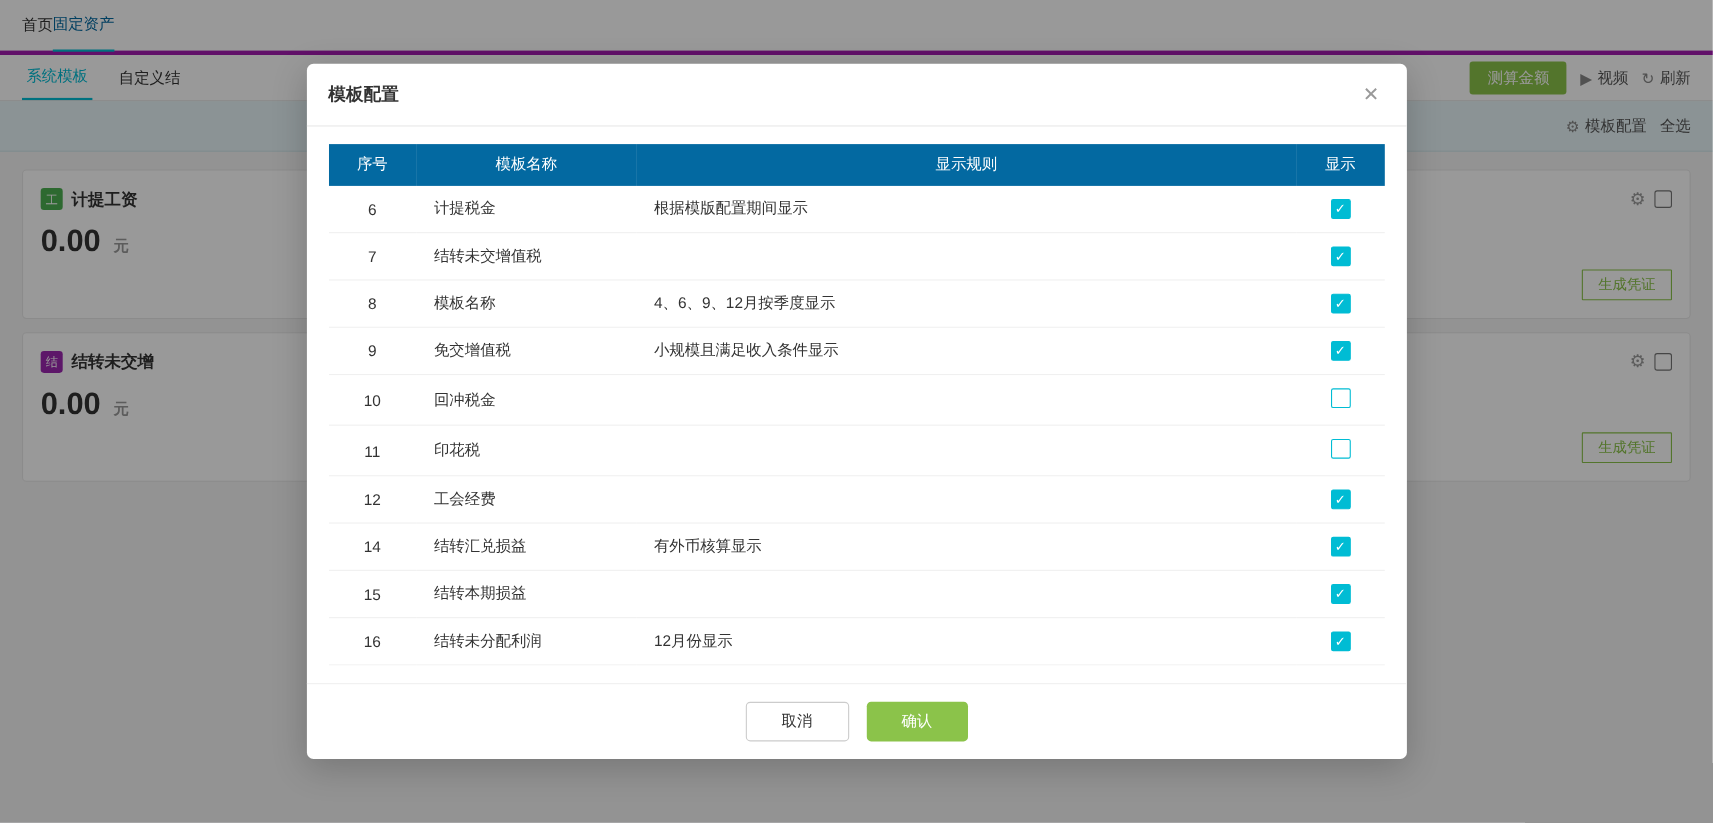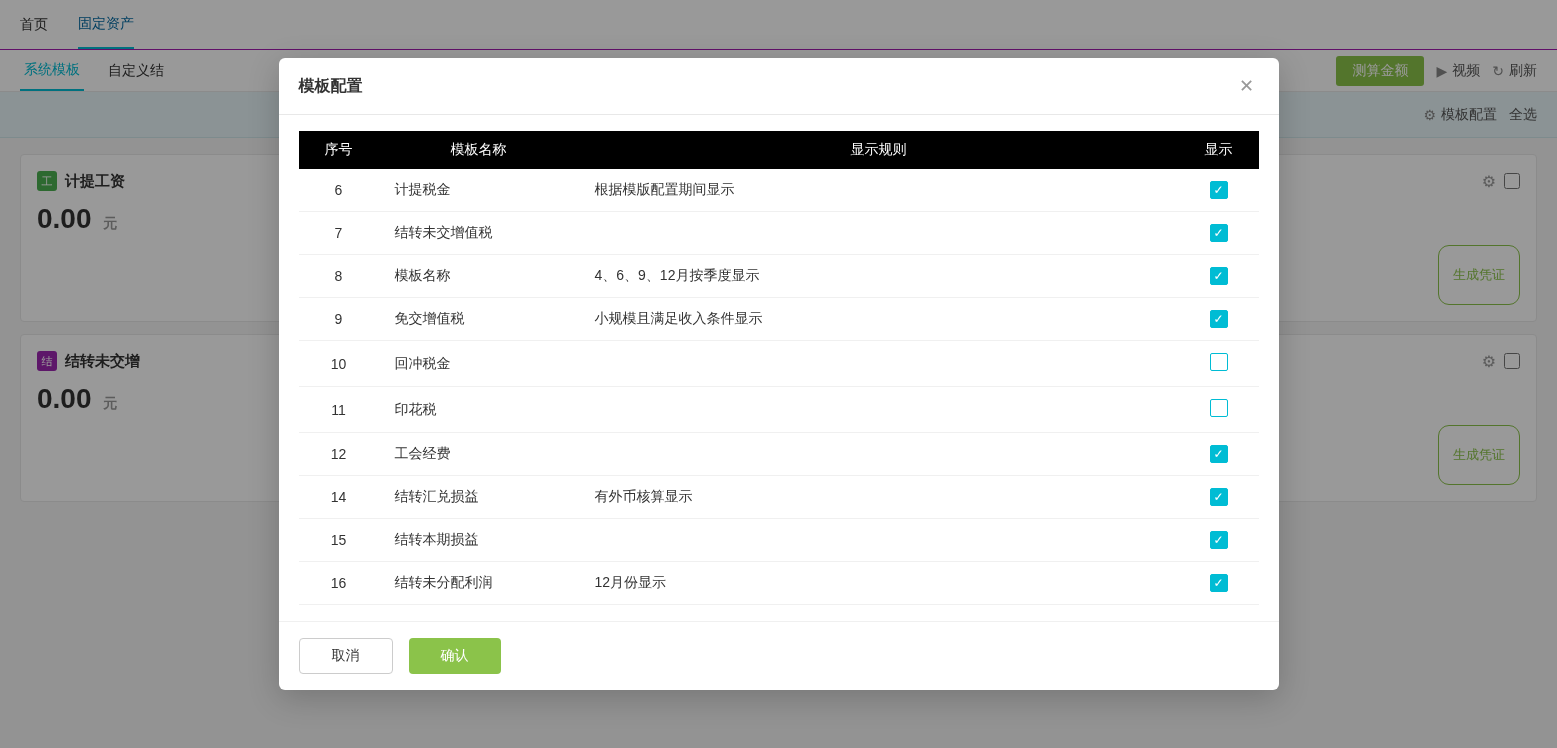--- a/index.html
+++ b/index.html
@@ -22,22 +22,21 @@
       top: 0; left: 0;
     }
 
     
     .top-nav {
       background: #fff;
       height: 50px;
       display: flex;
       align-items: center;
       padding: 0 20px;
-      border-bottom: 1px solid #a21caf;
-      gap: 30px;
+      border-bottom: 4px solid #a21caf;
     }
     .nav-item {
       color: #333;
       font-size: 14px;
       cursor: pointer;
       padding: 14px 0;
     }
     .nav-item.active {
       color: #0369a1;
       border-bottom: 2px solid #00bcd4;
@@ -120,22 +119,22 @@
       color: #fff; font-size: 11px;
     }
     .card-icon.purple { background: #9c27b0; }
     .card-title { font-size: 15px; font-weight: 700; color: #333; }
     .card-value { font-size: 28px; font-weight: bold; color: #333; }
     .card-footer { display: flex; justify-content: flex-end; margin-top: 10px; }
     .btn-generate {
       border: 1px solid #8bc34a;
       color: #8bc34a;
       background: #fff;
-      padding: 20px 14px;
-      border-radius: 11px;
+      padding: 4px 14px;
+      border-radius: 1px;
       cursor: pointer;
       font-size: 13px;
     }
     .card-gear {
       margin-left: auto;
       color: #999;
       cursor: pointer;
       font-size: 16px;
     }
     .card-checkbox {
@@ -191,21 +190,21 @@
     .dialog-body {
       padding: 16px 20px;
       overflow-y: auto;
       flex: 1;
     }
     .data-table {
       width: 100%;
       border-collapse: collapse;
     }
     .data-table thead tr {
-      background: #000000;
+      background: #0369a1;
       color: #fff;
       margin-top: 12px;
     }
     .data-table thead th {
       padding: 10px 16px;
       text-align: center;
       font-weight: 500;
       font-size: 14px;
     }
     .data-table thead th:first-child { width: 80px; border-radius: 0; }
@@ -255,20 +254,21 @@
       overflow-y: auto;
       position: relative;
     }
     .dialog-scroll-area::-webkit-scrollbar { width: 8px; }
     .dialog-scroll-area::-webkit-scrollbar-thumb { background: #ccc; border-radius: 4px; }
 
     
     .dialog-footer {
       padding: 16px 20px;
       display: flex;
+      justify-content: center;
       gap: 16px;
       border-top: 1px solid #f0f0f0;
     }
     .btn-cancel {
       border: 1px solid #ccc;
       background: #fff;
       color: #333;
       padding: 8px 32px;
       border-radius: 4px;
       cursor: pointer;

